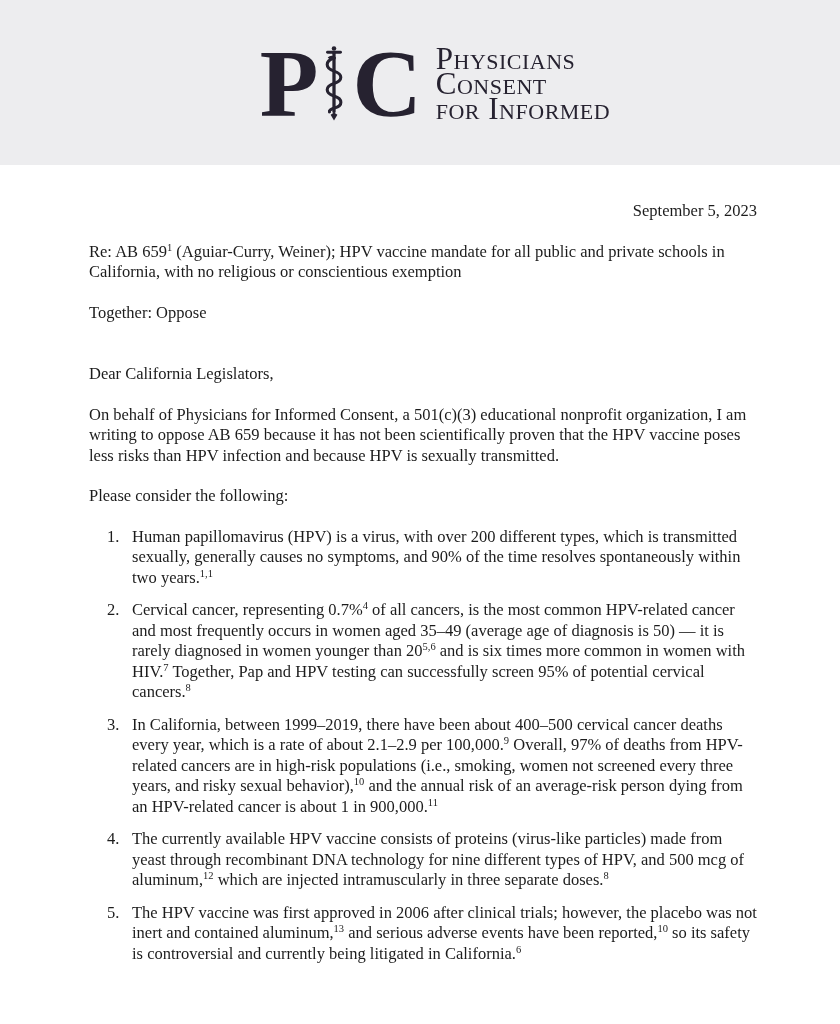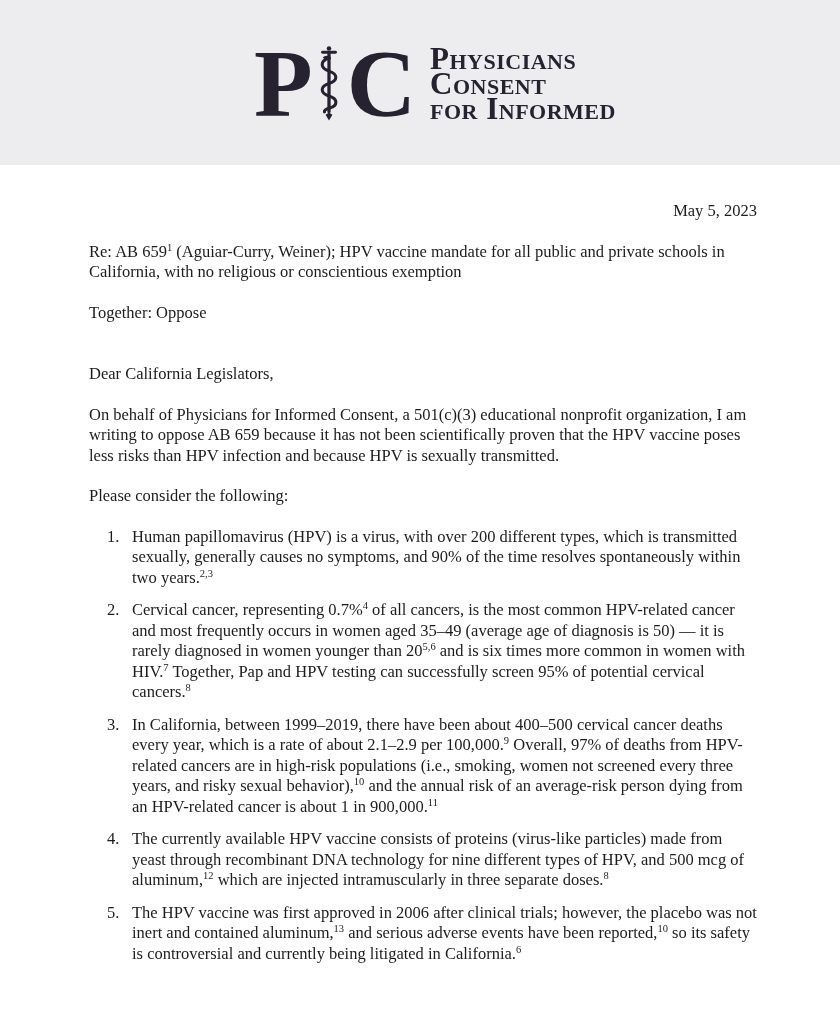--- a/index.html
+++ b/index.html
@@ -33,21 +33,21 @@
     letter-spacing:-2px;
   }
   .staff-svg{
     width:34px;height:118px;
     margin:0 1px;position:relative;top:-1px;
     flex-shrink:0;
   }
   .org-name{
     margin-left:16px;
     font-variant:small-caps;
-    font-weight:700;
+    font-weight:400;
     font-size:31px;line-height:25px;
     letter-spacing:0.5px;
     color:var(--logo-ink);
   }
   
   .letter{
     padding:36px 83px 0 89px;
     font-size:16.5px;line-height:20.5px;
   }
   .letter p{margin:0 0 20px 0;}
@@ -88,36 +88,36 @@
       <span class="logo-letter">C</span>
       <div class="org-name">
         <div>Physicians</div>
         <div>Consent</div>
         <div>for Informed</div>
       </div>
     </div>
   </header>
 
   <main class="letter">
-    <p class="date">May 5, 2023</p>
+    <p class="date">September 5, 2023</p>
 
     <p class="re">Re: AB 659<sup>1</sup> (Aguiar-Curry, Weiner); HPV vaccine mandate for all public and private schools in California, with no religious or conscientious exemption</p>
 
     <p>Together: Oppose</p>
 
     <p class="salutation">Dear California Legislators,</p>
 
     <p>On behalf of Physicians for Informed Consent, a 501(c)(3) educational nonprofit organization, I am writing to oppose AB 659 because it has not been scientifically proven that the HPV vaccine poses less risks than HPV infection and because HPV is sexually transmitted.</p>
 
     <p>Please consider the following:</p>
 
     <ol class="points">
       <li>
         <span class="num">1.</span>
-        <span class="li-text">Human papillomavirus (HPV) is a virus, with over 200 different types, which is transmitted sexually, generally causes no symptoms, and 90% of the time resolves spontaneously within two years.<sup>2,3</sup></span>
+        <span class="li-text">Human papillomavirus (HPV) is a virus, with over 200 different types, which is transmitted sexually, generally causes no symptoms, and 90% of the time resolves spontaneously within two years.<sup>1,1</sup></span>
       </li>
       <li>
         <span class="num">2.</span>
         <span class="li-text">Cervical cancer, representing 0.7%<sup>4</sup> of all cancers, is the most common HPV-related cancer and most frequently occurs in women aged 35–49 (average age of diagnosis is 50) — it is rarely diagnosed in women younger than 20<sup>5,6</sup> and is six times more common in women with HIV.<sup>7</sup> Together, Pap and HPV testing can successfully screen 95% of potential cervical cancers.<sup>8</sup></span>
       </li>
       <li>
         <span class="num">3.</span>
         <span class="li-text">In California, between 1999–2019, there have been about 400–500 cervical cancer deaths every year, which is a rate of about 2.1–2.9 per 100,000.<sup>9</sup> Overall, 97% of deaths from HPV-related cancers are in high-risk populations (i.e., smoking, women not screened every three years, and risky sexual behavior),<sup>10</sup> and the annual risk of an average-risk person dying from an HPV-related cancer is about 1 in 900,000.<sup>11</sup></span>
       </li>
       <li>

